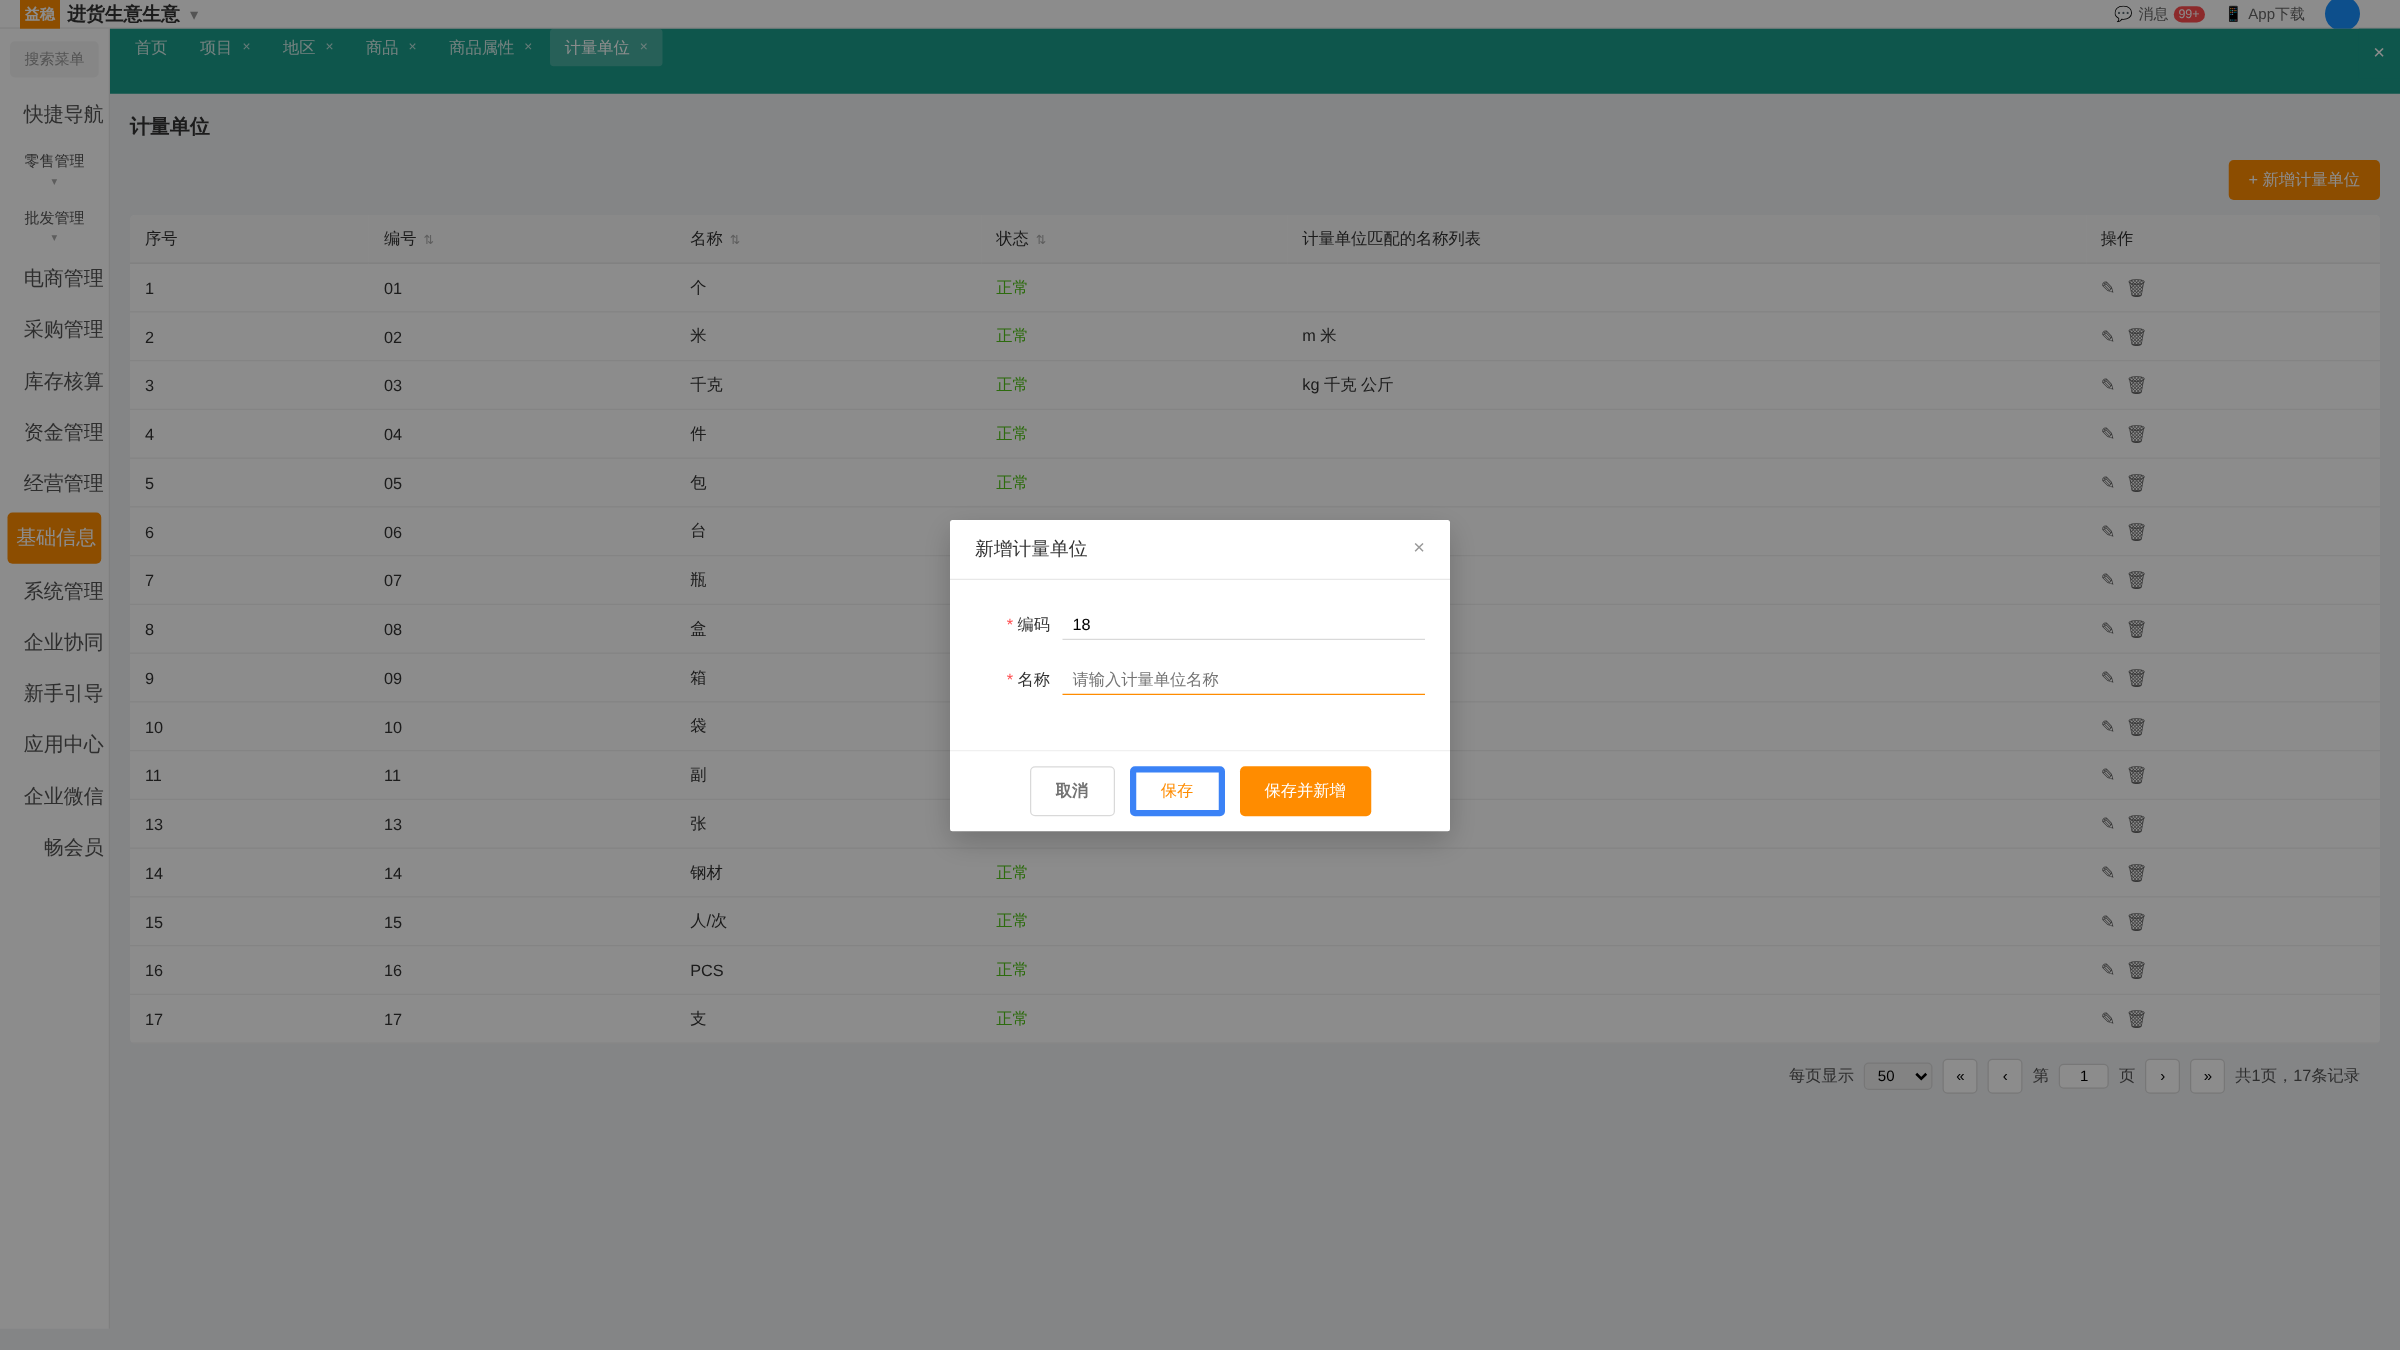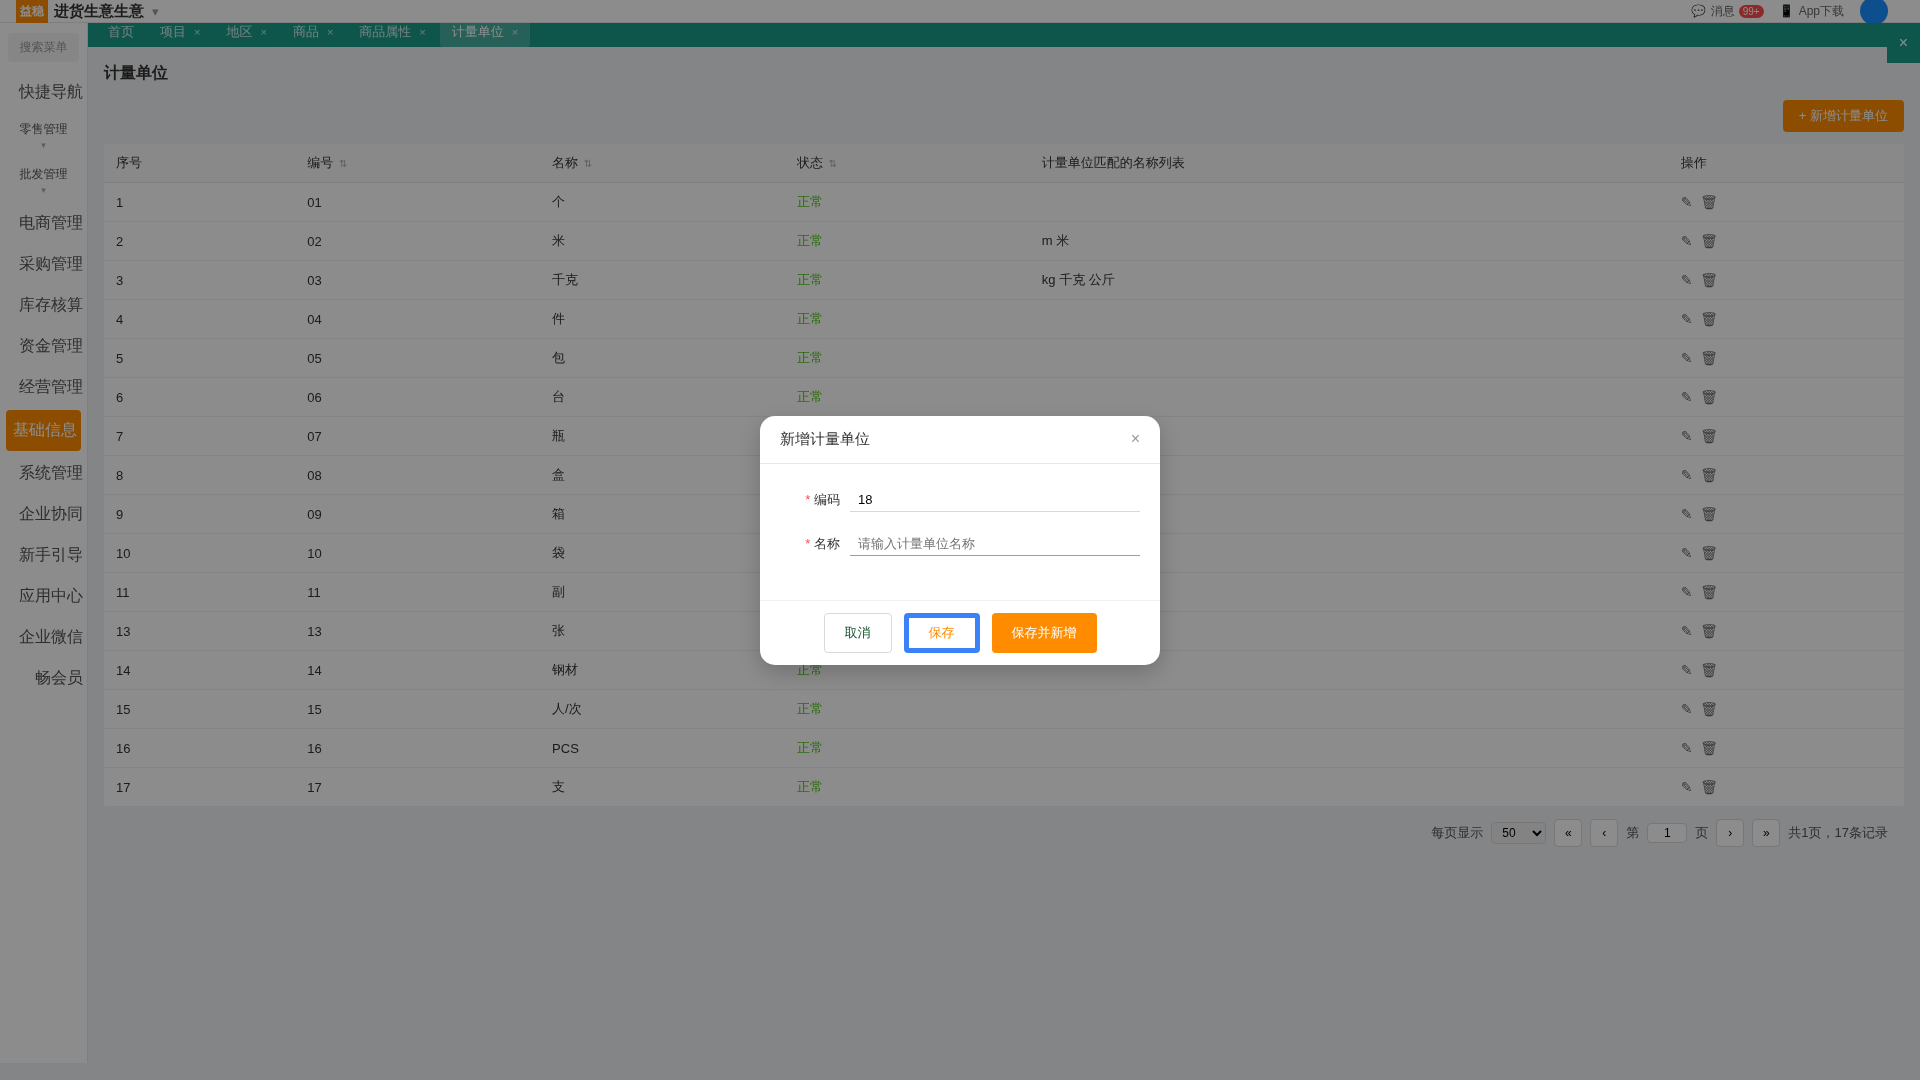--- a/index.html
+++ b/index.html
@@ -26,21 +26,21 @@
     .sidebar-search-btn { width: 100%; background: #f5f5f5; border: none; padding: 6px 4px; border-radius: 4px; font-size: 12px; color: #999; cursor: pointer; text-align: center; }
     .sidebar-nav-item { padding: 10px 4px; text-align: right; font-size: 16px; color: #555; cursor: pointer; border-bottom: none; }
     .sidebar-nav-item.active { background: #ff8c00; color: white; border-radius: 4px; margin: 2px 6px; }
     .sidebar-nav-group { padding: 8px 4px; text-align: center; font-size: 12px; color: #555; cursor: pointer; display: flex; flex-direction: column; align-items: center; gap: 2px; }
     .sidebar-nav-group .group-arrow { font-size: 9px; color: #aaa; }
 
     
     .main { flex: 1; display: flex; flex-direction: column; background: #f0f2f5; }
 
     
-    .tab-bar { background: #1a9d8a; height: 24px; display: flex; align-items: flex-end; padding: 0 8px; gap: 2px; }
+    .tab-bar { background: #1a9d8a; height: 52px; display: flex; align-items: flex-start; padding: 0 8px; gap: 2px; }
     .tab-item { padding: 0 12px; height: 30px; display: flex; align-items: center; gap: 6px; border-radius: 3px; font-size: 13px; cursor: pointer; color: rgba(255,255,255,0.8); }
     .tab-item.active { background: rgba(255,255,255,0.2); color: white; }
     .tab-item .tab-close { font-size: 11px; color: rgba(255,255,255,0.7); cursor: pointer; margin-left: 2px; }
 
     
     .content-area { flex: 1; padding: 16px; overflow: auto; position: relative; }
     .page-title { font-size: 16px; font-weight: bold; margin-bottom: 16px; color: #333; }
 
     
     .table-toolbar { display: flex; justify-content: flex-end; margin-bottom: 12px; }
@@ -59,31 +59,31 @@
     
     .pagination { display: flex; align-items: center; justify-content: flex-end; padding: 12px 16px; gap: 8px; font-size: 13px; color: #555; }
     .page-size-select { border: 1px solid #d9d9d9; border-radius: 4px; padding: 2px 6px; font-size: 12px; }
     .page-btn { width: 28px; height: 28px; border: 1px solid #d9d9d9; background: white; border-radius: 4px; cursor: pointer; font-size: 12px; display: flex; align-items: center; justify-content: center; }
     .page-input { border: 1px solid #d9d9d9; border-radius: 4px; padding: 2px 6px; width: 40px; text-align: center; font-size: 12px; }
 
     
     .modal-overlay { position: fixed; top: 0; left: 0; right: 0; bottom: 0; background: rgba(0,0,0,0.45); z-index: 1000; display: flex; align-items: center; justify-content: center; }
 
     
-    .modal { background: white; border-radius: 15px; width: 400px; box-shadow: 0 8px 24px rgba(0,0,0,0.2); overflow: hidden; }
+    .modal { background: white; border-radius: 2px; width: 400px; box-shadow: 0 8px 24px rgba(0,0,0,0.2); overflow: hidden; }
     .modal-header { padding: 14px 20px; border-bottom: 1px solid #e8e8e8; display: flex; align-items: center; justify-content: space-between; }
     .modal-title { font-size: 15px; font-weight: 500; color: #333; }
     .modal-close { color: #999; cursor: pointer; font-size: 16px; background: none; border: none; }
     .modal-body { padding: 24px 20px; }
     .form-row { display: flex; align-items: center; margin-bottom: 20px; }
     .form-label { width: 60px; text-align: right; font-size: 13px; color: #333; margin-right: 10px; }
     .form-input { flex: 1; border: none; border-bottom: 1px solid #d9d9d9; padding: 4px 8px; font-size: 13px; outline: none; }
     .form-input-active { border-bottom-color: #ff8c00 !important; }
     .modal-footer { padding: 12px 20px; display: flex; justify-content: center; gap: 12px; border-top: 1px solid #f0f0f0; }
-    .btn-cancel { padding: 6px 20px; border: 1px solid #d9d9d9; background: white; border-radius: 4px; cursor: pointer; font-size: 13px; color: #14532d; }
+    .btn-cancel { padding: 6px 20px; border: 1px solid #d9d9d9; background: white; border-radius: 4px; cursor: pointer; font-size: 13px; color: #737373; font-weight: bold; }
     .btn-save { padding: 6px 20px; border: 5px solid #3b82f6; background: white; border-radius: 4px; cursor: pointer; font-size: 13px; color: #ff8c00; }
     .btn-save-new { padding: 6px 20px; border: none; background: #ff8c00; border-radius: 4px; cursor: pointer; font-size: 13px; color: white; }
 
     
     .tab-bar-container { position: relative; }
     .tab-bar-close-all { position: absolute; right: 0; top: 0; height: 40px; display: flex; align-items: center; padding: 0 12px; color: white; cursor: pointer; font-size: 16px; background: #1a9d8a; }
   </style>
 </head>
 <body>
 

